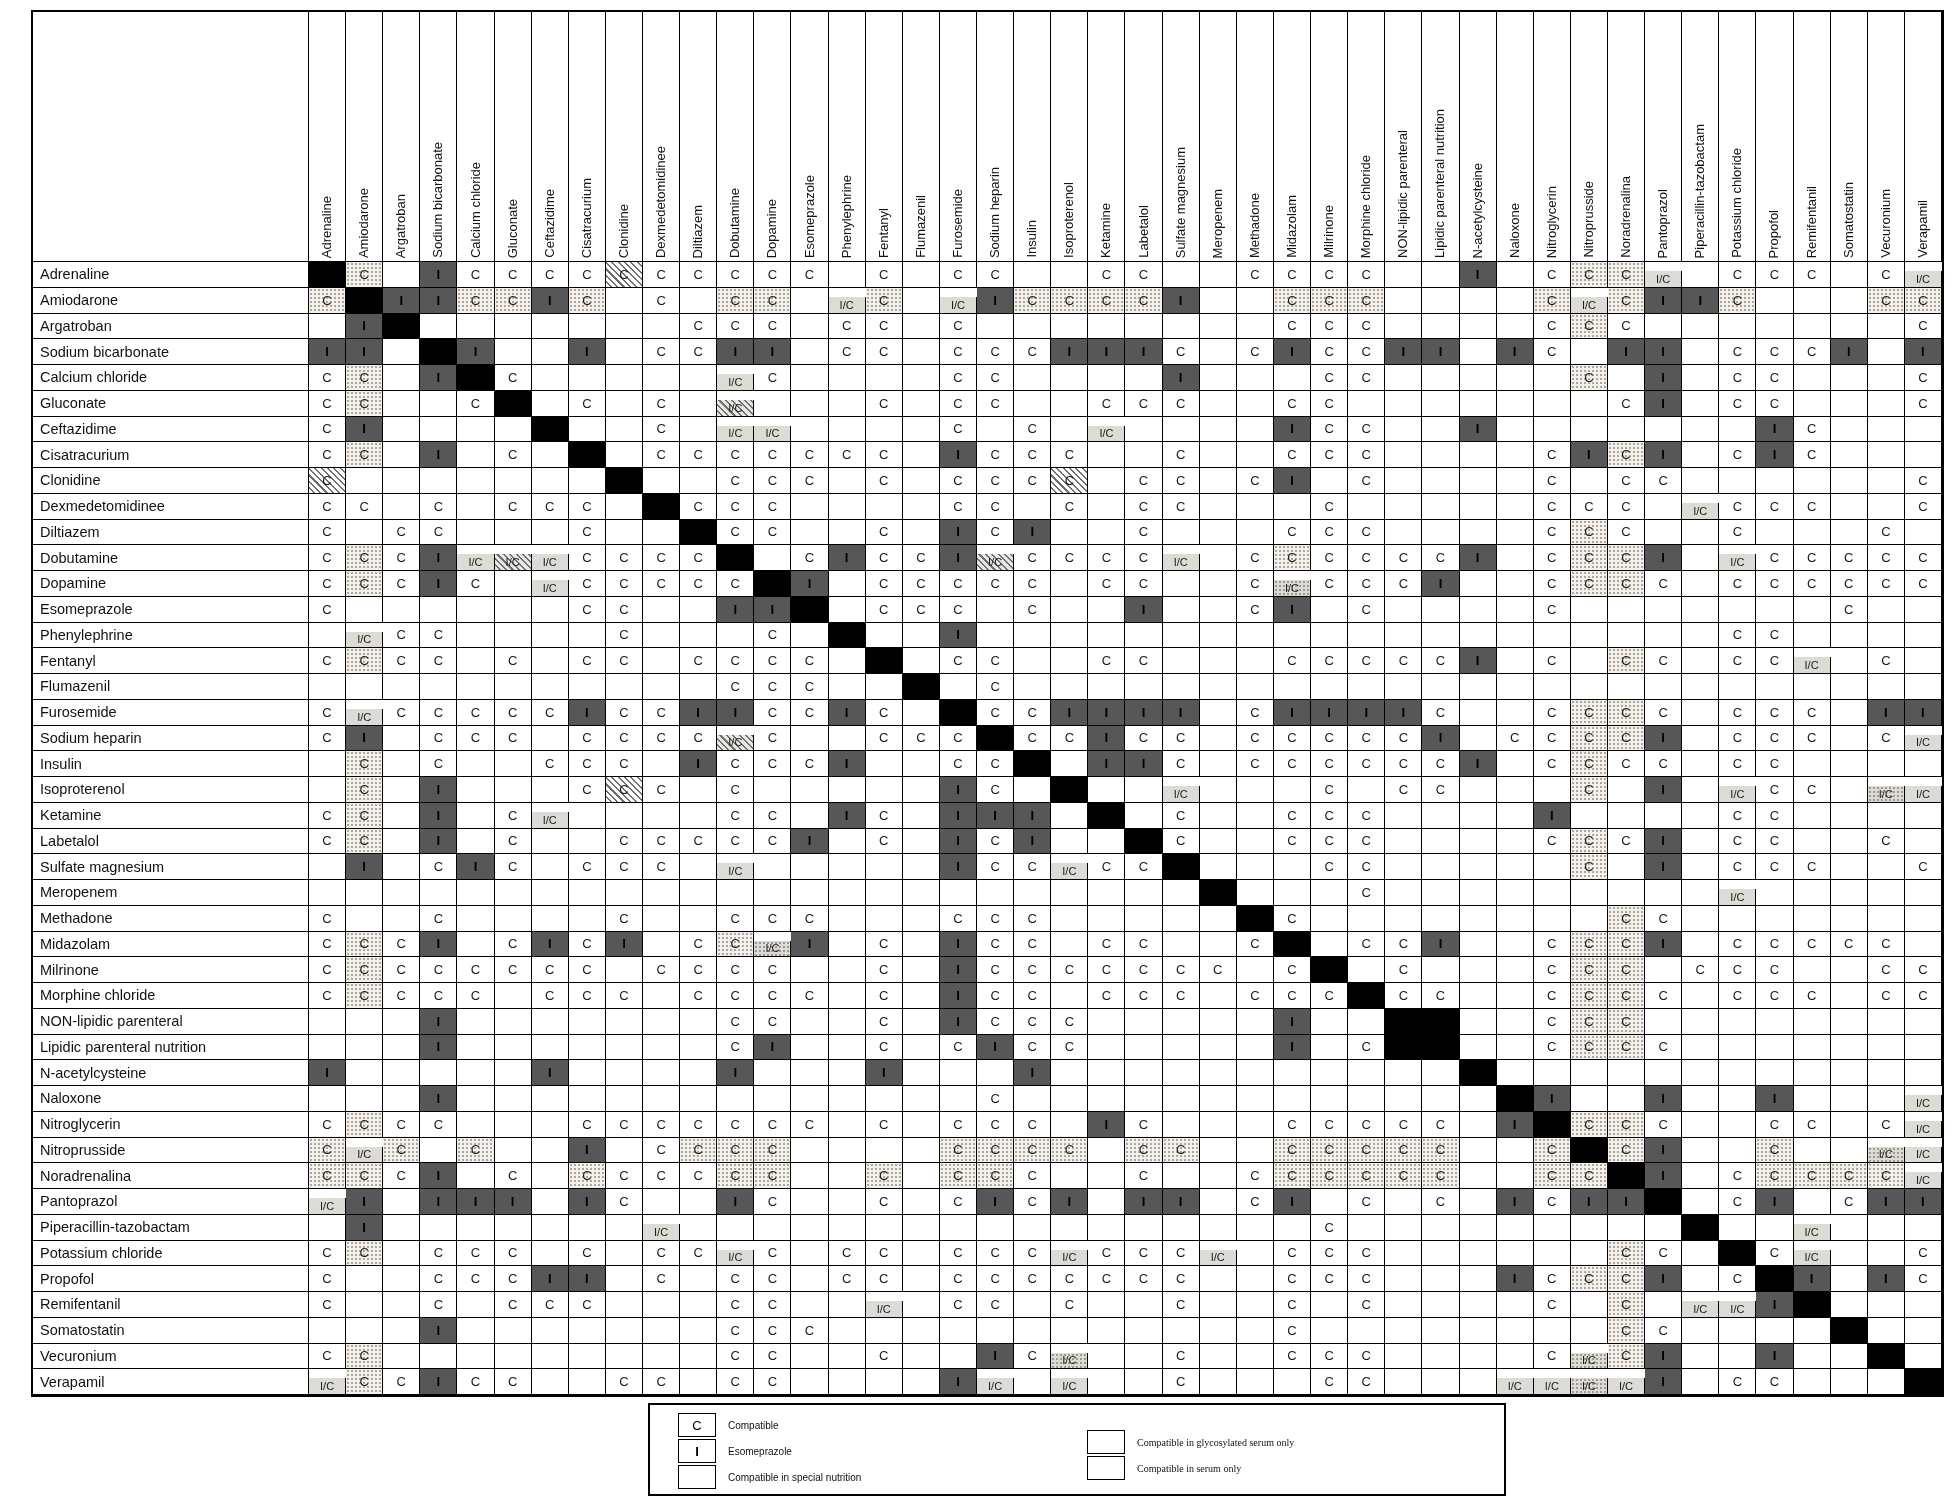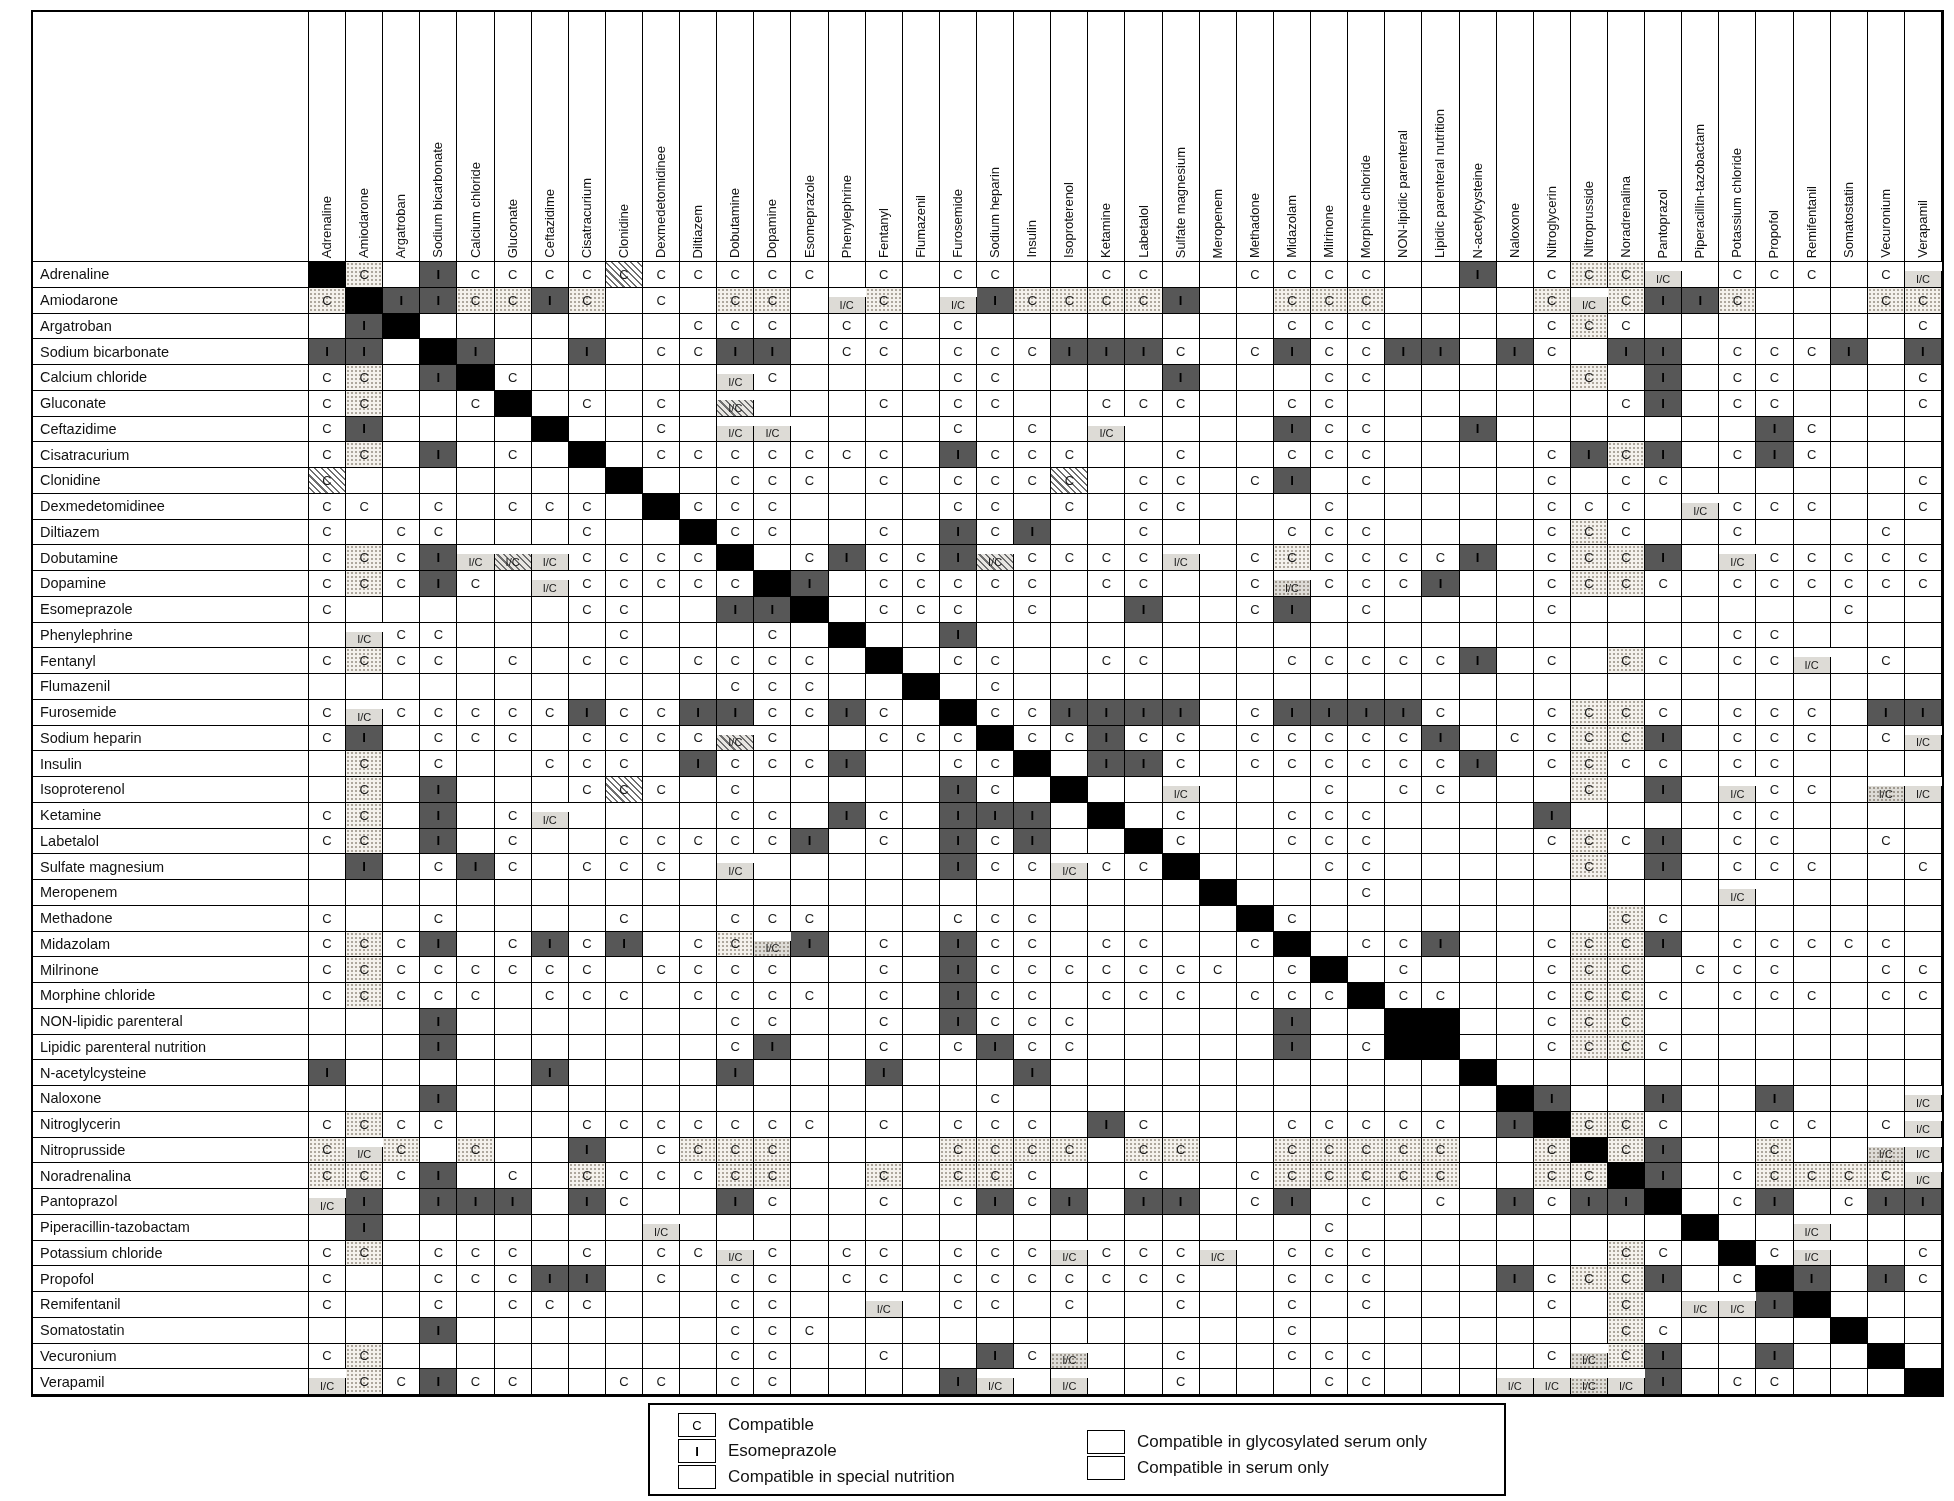--- a/index.html
+++ b/index.html
@@ -17,23 +17,23 @@
   .c-i{background:#575757;color:#000;font-weight:bold;}
   .c-ic{background:#dddbd6;}
   .c-icg{background:#dddbd6;background-image:radial-gradient(#9a948a 0.7px,transparent 0.8px);background-size:4px 4px;}
   .c-cg{background:#f4f1ec;background-image:radial-gradient(#a8a196 0.7px,transparent 0.8px);background-size:4px 4px;}
   .c-cs{background:repeating-linear-gradient(45deg,#fff 0px,#fff 3px,#6f6f6f 3px,#6f6f6f 4.5px);}
   .c-ics{background:repeating-linear-gradient(45deg,#e8e6e2 0px,#e8e6e2 3px,#6f6f6f 3px,#6f6f6f 4.5px);}
   
   #legend{position:absolute;left:648px;top:1403px;width:858px;height:93px;border:2px solid #000;box-sizing:border-box;background:#fff;}
   .lg-row{display:flex;align-items:center;height:26px;}
   .lg-left{position:absolute;left:28px;top:7px;}
-  .lg-right{position:absolute;left:437px;top:24px;}
+  .lg-right{position:absolute;left:437px;top:24px;font-family:Liberation Serif, serif;}
   .lg-swatch{width:38px;height:24px;border:1px solid #000;box-sizing:border-box;display:flex;align-items:center;justify-content:center;font-size:13px;margin-right:12px;flex:none;background:#fff;}
-  .lg-label{font-size:17px;color:#111;}
+  .lg-label{font-size:10px;color:#111;}
 </style>
 </head>
 <body>
 
 <div id="figure">
   <div id="grid" style="grid-template-columns: 276px repeat(44, 1fr);">
       <div class="corner"></div>
       <div class="hcell">
         <span class="vlab">Adrenaline</span>
       </div>

